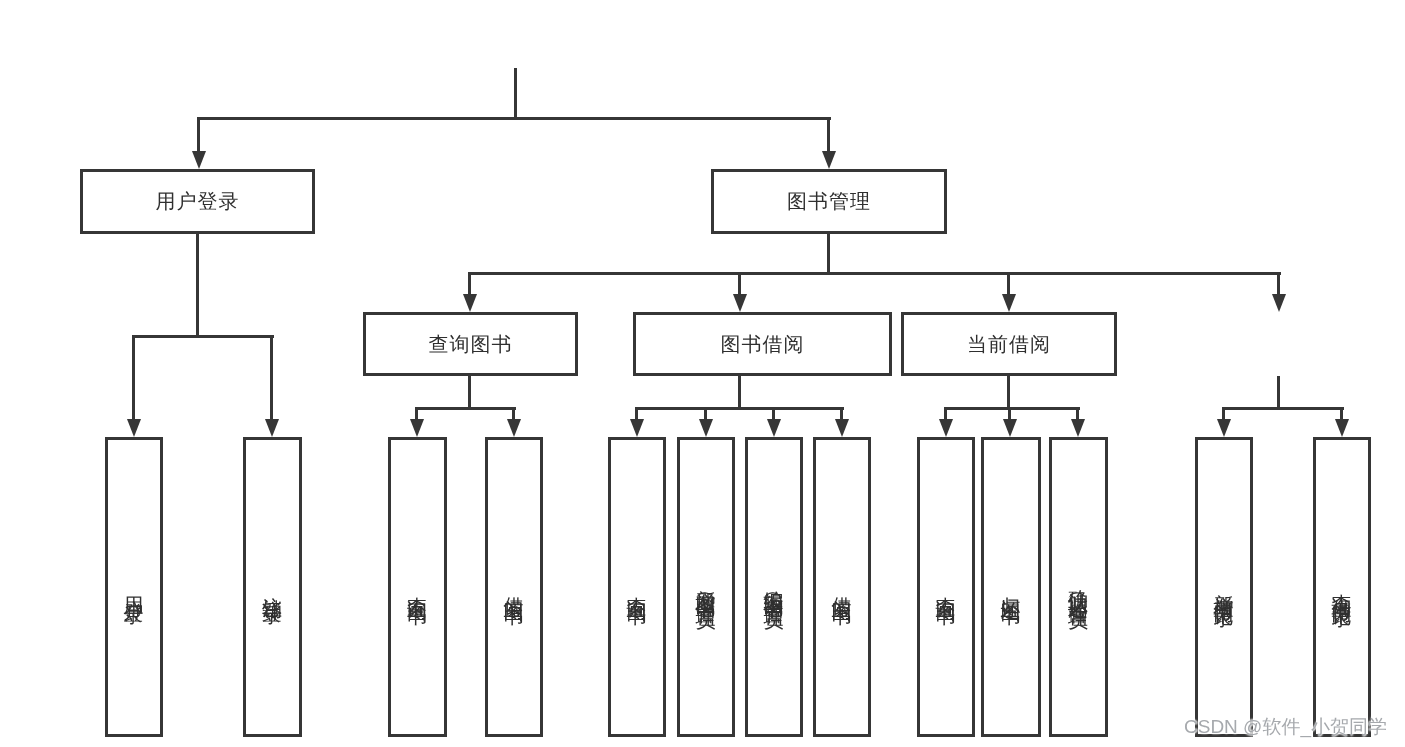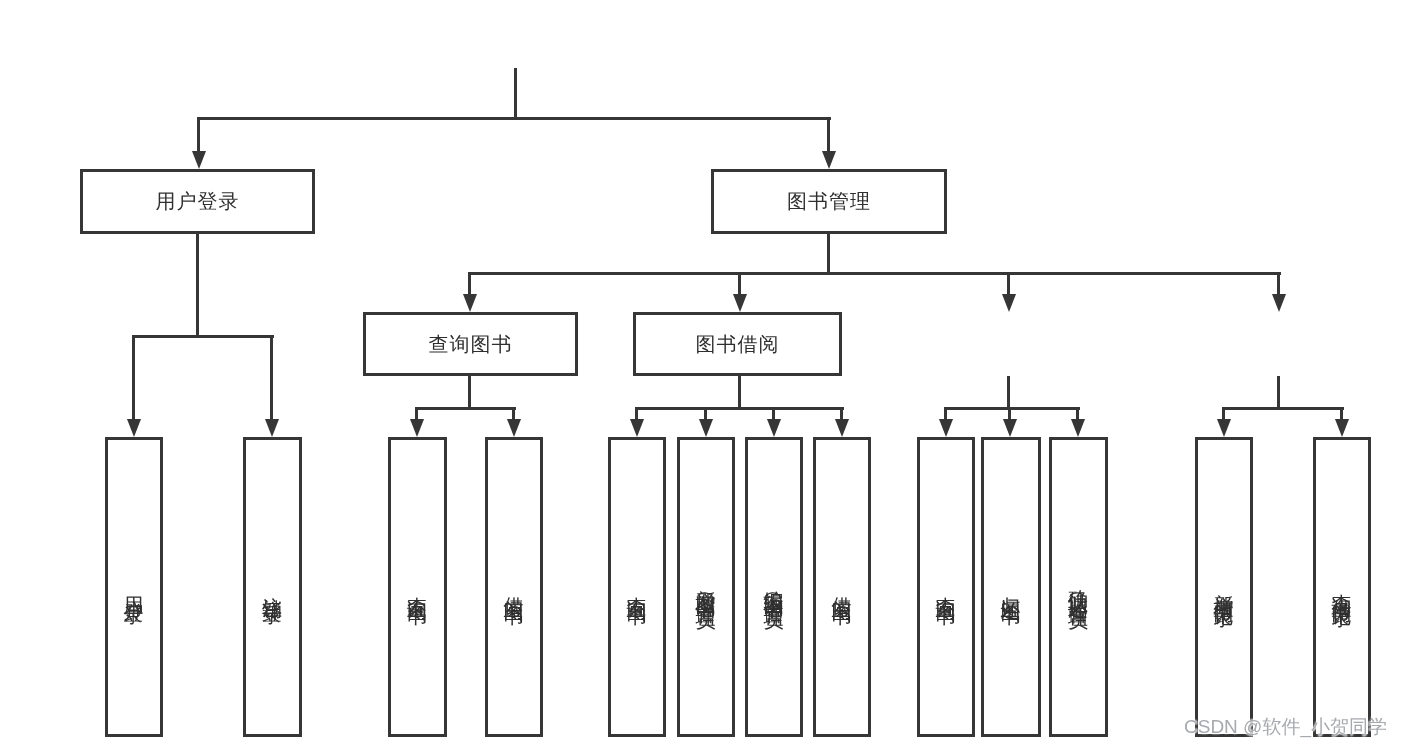--- a/index.html
+++ b/index.html
@@ -93,22 +93,25 @@
   <div class="vline" style="left:1007px; top:272px; height:22px;"></div>
   <div class="vline" style="left:1277px; top:272px; height:22px;"></div>
   <div class="arrow" style="left:463px; top:294px;"></div>
   <div class="arrow" style="left:733px; top:294px;"></div>
   <div class="arrow" style="left:1002px; top:294px;"></div>
   <div class="arrow" style="left:1272px; top:294px;"></div>
 
   <div class="node hnode" style="left:363px; top:312px; width:215px; height:64px;">
     <span>查询图书</span>
   </div>
-  <div class="node hnode" style="left:633px; top:312px; width:209px; height:64px;">
+  <div class="node hnode" style="left:633px; top:312px; width:259px; height:64px;">
     <span>图书借阅</span>
+  </div>
+  <div class="node hnode" style="left:901px; top:312px; width:216px; height:64px;">
+    <span>当前借阅</span>
   </div>
 
   <div class="vline" style="left:468px; top:376px; height:31px;"></div>
   <div class="hline" style="left:415px; top:407px; width:101px;"></div>
   <div class="vline" style="left:415px; top:407px; height:12px;"></div>
   <div class="vline" style="left:512px; top:407px; height:12px;"></div>
   <div class="arrow" style="left:410px; top:419px;"></div>
   <div class="arrow" style="left:507px; top:419px;"></div>
 
   <div class="vline" style="left:738px; top:376px; height:31px;"></div>

